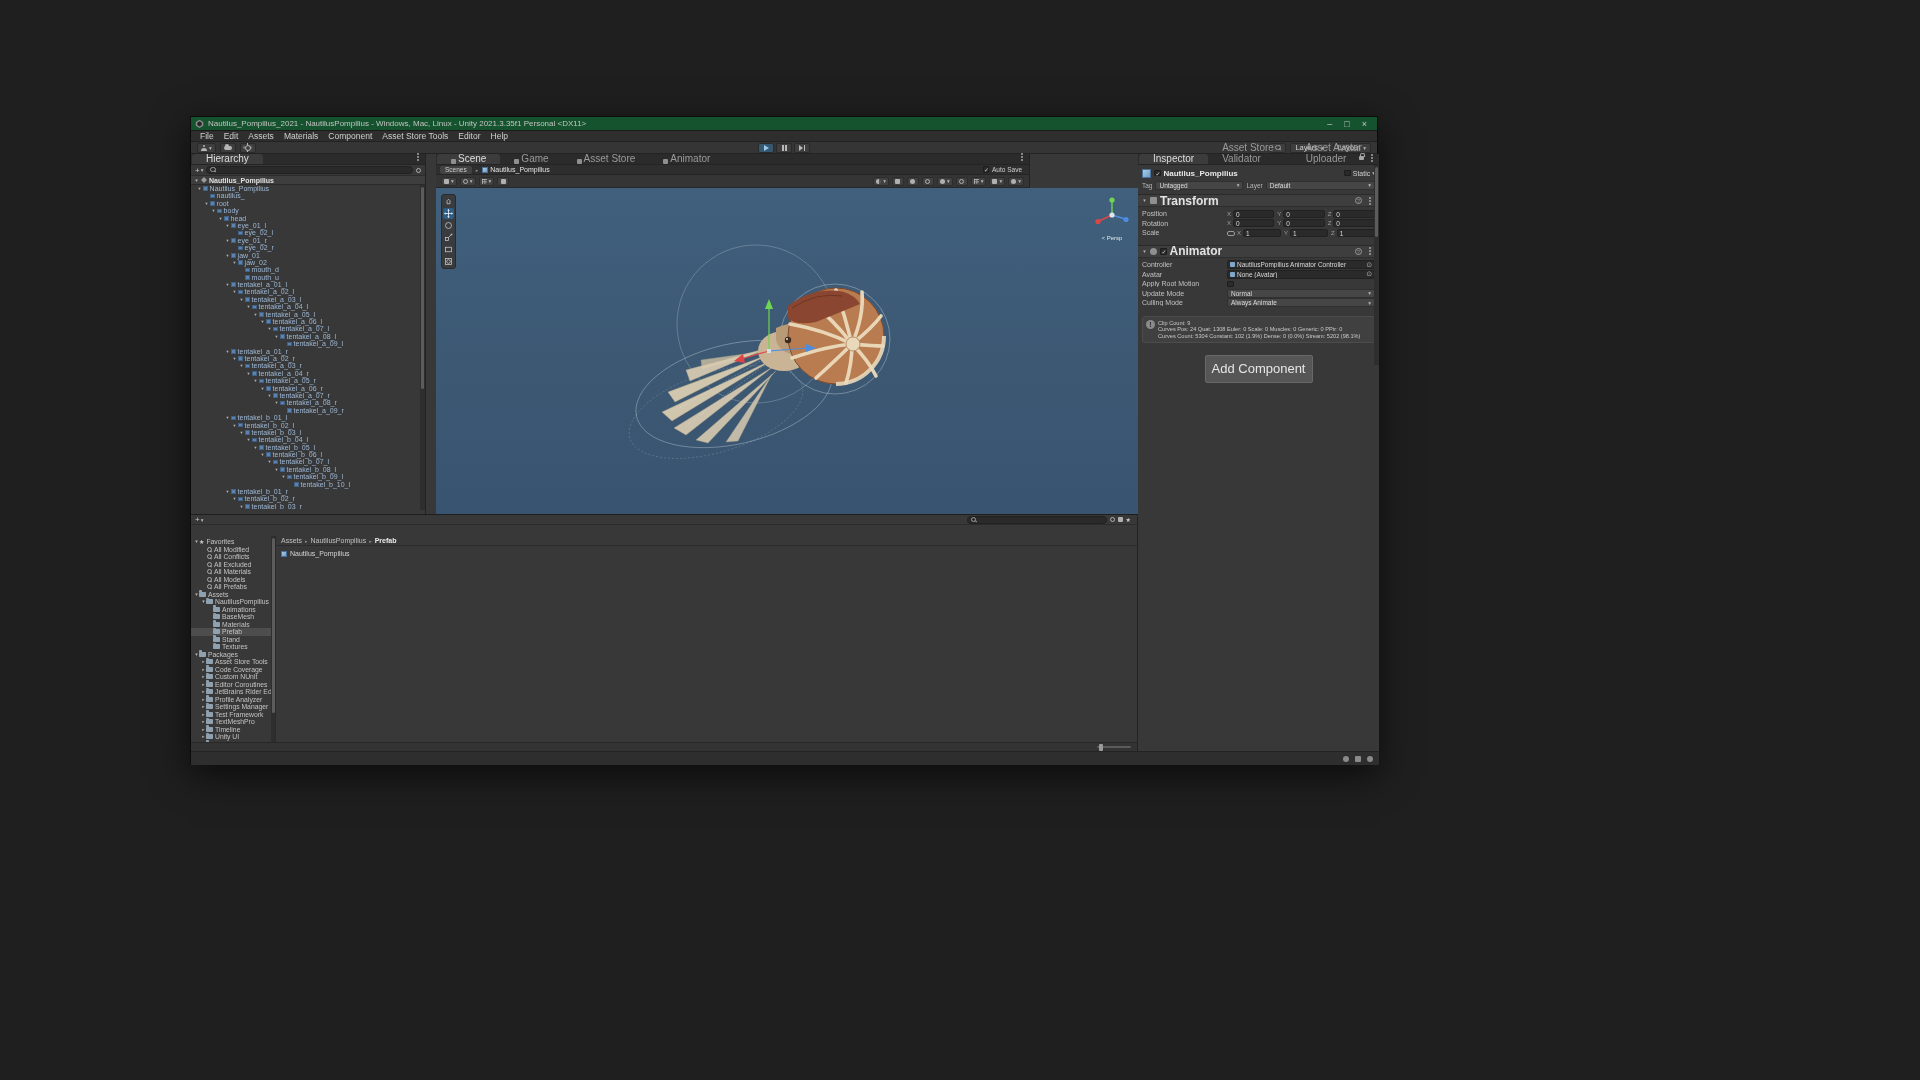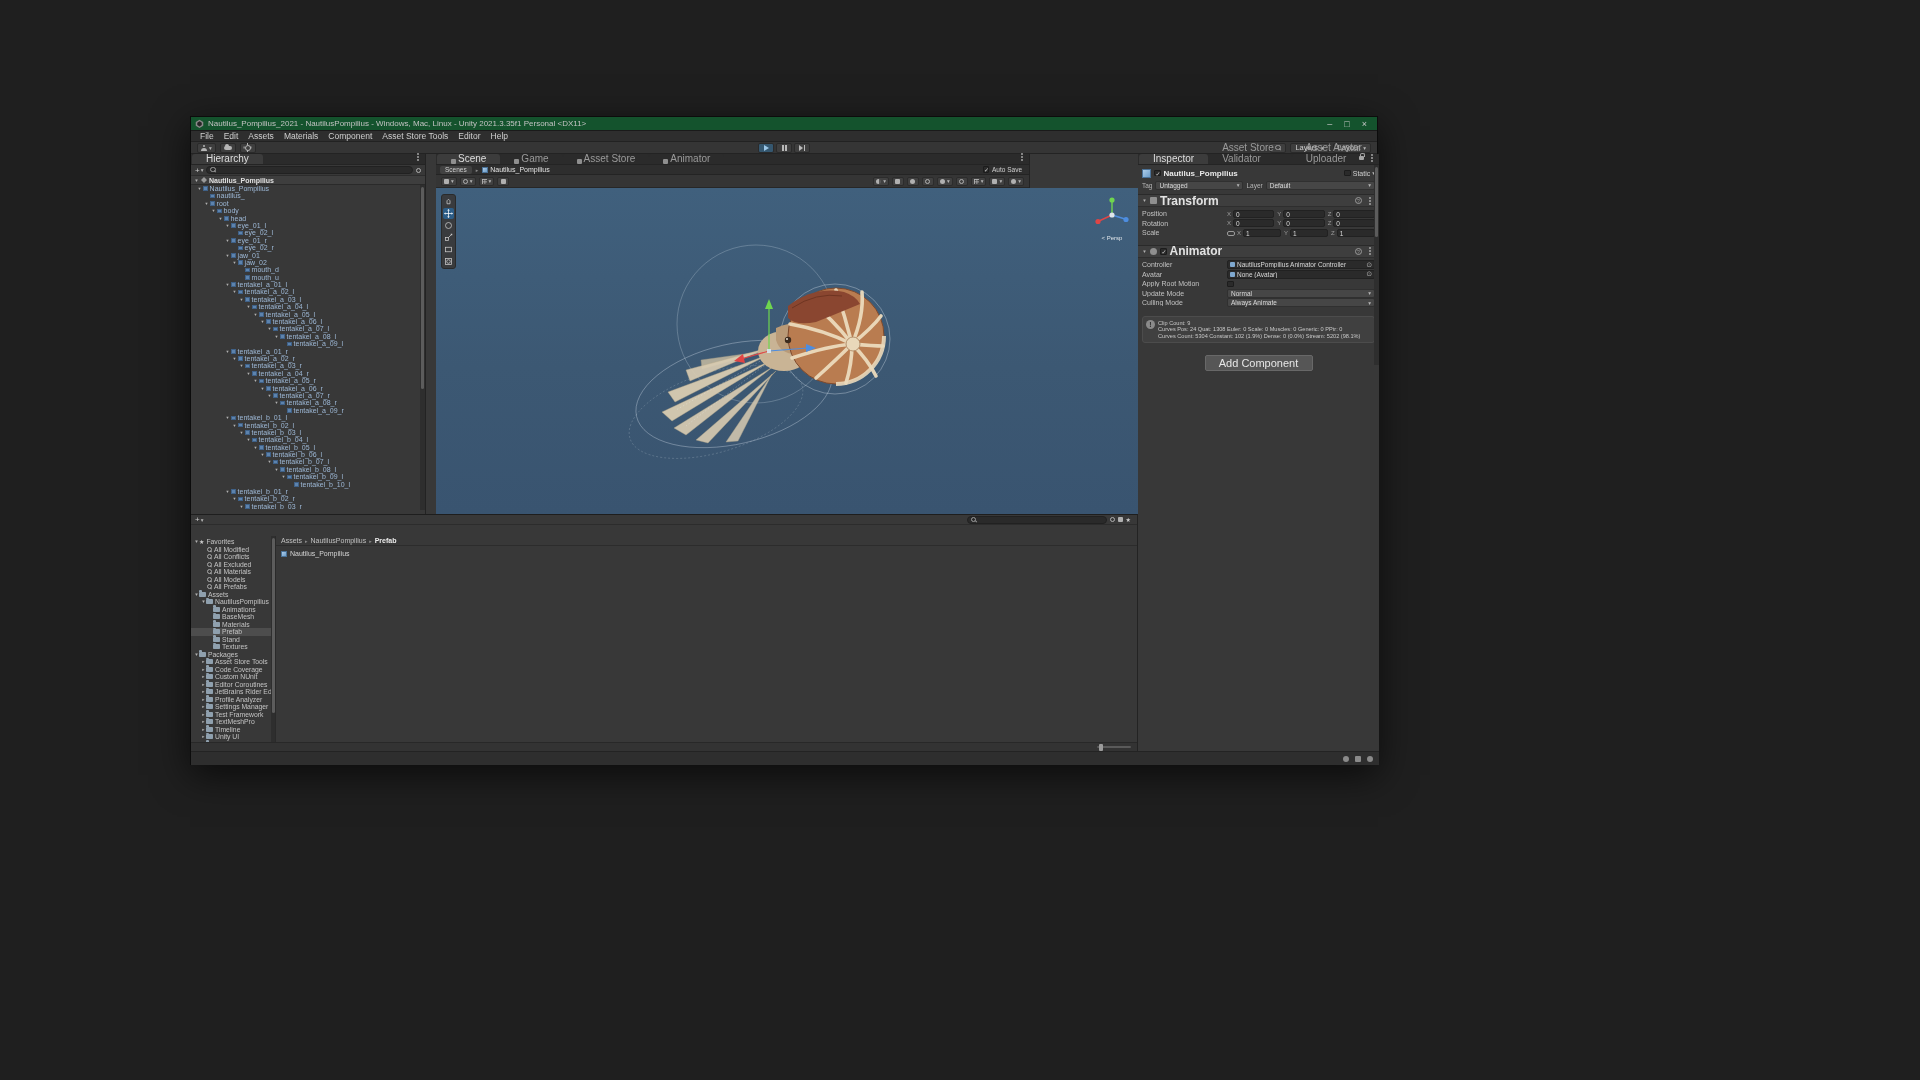--- a/index.html
+++ b/index.html
@@ -118,21 +118,21 @@
   .obj-field{flex:1;height:9px;background:#2a2a2a;border:1px solid #212121;border-radius:2px;display:flex;align-items:center;gap:2px;padding:0 2px;overflow:hidden;}
   .obj-ic{width:5px;height:5px;background:#7fa8cf;border-radius:1px;flex:none;}
   .obj-text{font-size:6.5px;color:#d8d8d8;white-space:nowrap;overflow:hidden;text-overflow:ellipsis;flex:1;}
   .picker{font-size:7px;color:#a8a8a8;flex:none;line-height:8px;}
   .dd-field{flex:1;height:9px;background:#464646;border:1px solid #303030;border-radius:2px;display:flex;align-items:center;padding:0 3px;}
   .dd-text{font-size:6.5px;color:#dcdcdc;flex:1;}
   .helpbox{margin:4px 4px 0 4px;background:#404040;border:1px solid #4c4c4c;border-radius:3px;display:flex;gap:3px;padding:3px;}
   .info-ic{width:9px;height:9px;border-radius:50%;background:#8a8a8a;color:#2c2c2c;font-size:7px;font-weight:bold;text-align:center;line-height:9px;flex:none;}
   .info-lines{font-size:5.6px;color:#c8c8c8;line-height:6.4px;overflow:hidden;}
   .addcomp-wrap{display:flex;justify-content:center;margin-top:12px;}
-  .addcomp{width:108px;height:16px;background:#565656;border:1px solid #686868;border-radius:2px;color:#e6e6e6;font-size:11px;display:flex;align-items:center;justify-content:center;}
+  .addcomp{width:108px;height:28px;background:#565656;border:1px solid #686868;border-radius:2px;color:#e6e6e6;font-size:13px;display:flex;align-items:center;justify-content:center;}
   .insp-scroll{position:absolute;right:0;top:11px;width:5px;height:200px;background:#2e2e2e;}
   .insp-scroll .thumb{position:absolute;left:1px;top:2px;width:3px;height:70px;background:#5c5c5c;border-radius:2px;}
 
   
   .project-panel{left:0;top:397px;width:947px;height:237px;border-right:1px solid #232323;border-top:1px solid #1e1e1e;}
   .p-toolbar{height:10px;background:#383838;border-bottom:1px solid #2c2c2c;display:flex;align-items:center;gap:3px;padding:0 4px;}
   .p-toolbar .searchbox{flex:none;width:140px;margin-left:auto;}
   .p-body{position:absolute;left:0;top:21px;right:0;bottom:9px;display:flex;}
   .p-tree{width:85px;border-right:1px solid #2a2a2a;position:relative;overflow:hidden;padding-top:2px;}
   .p-row{display:flex;align-items:center;height:7.5px;line-height:7.5px;font-size:6.8px;color:#c4c4c4;white-space:nowrap;}

